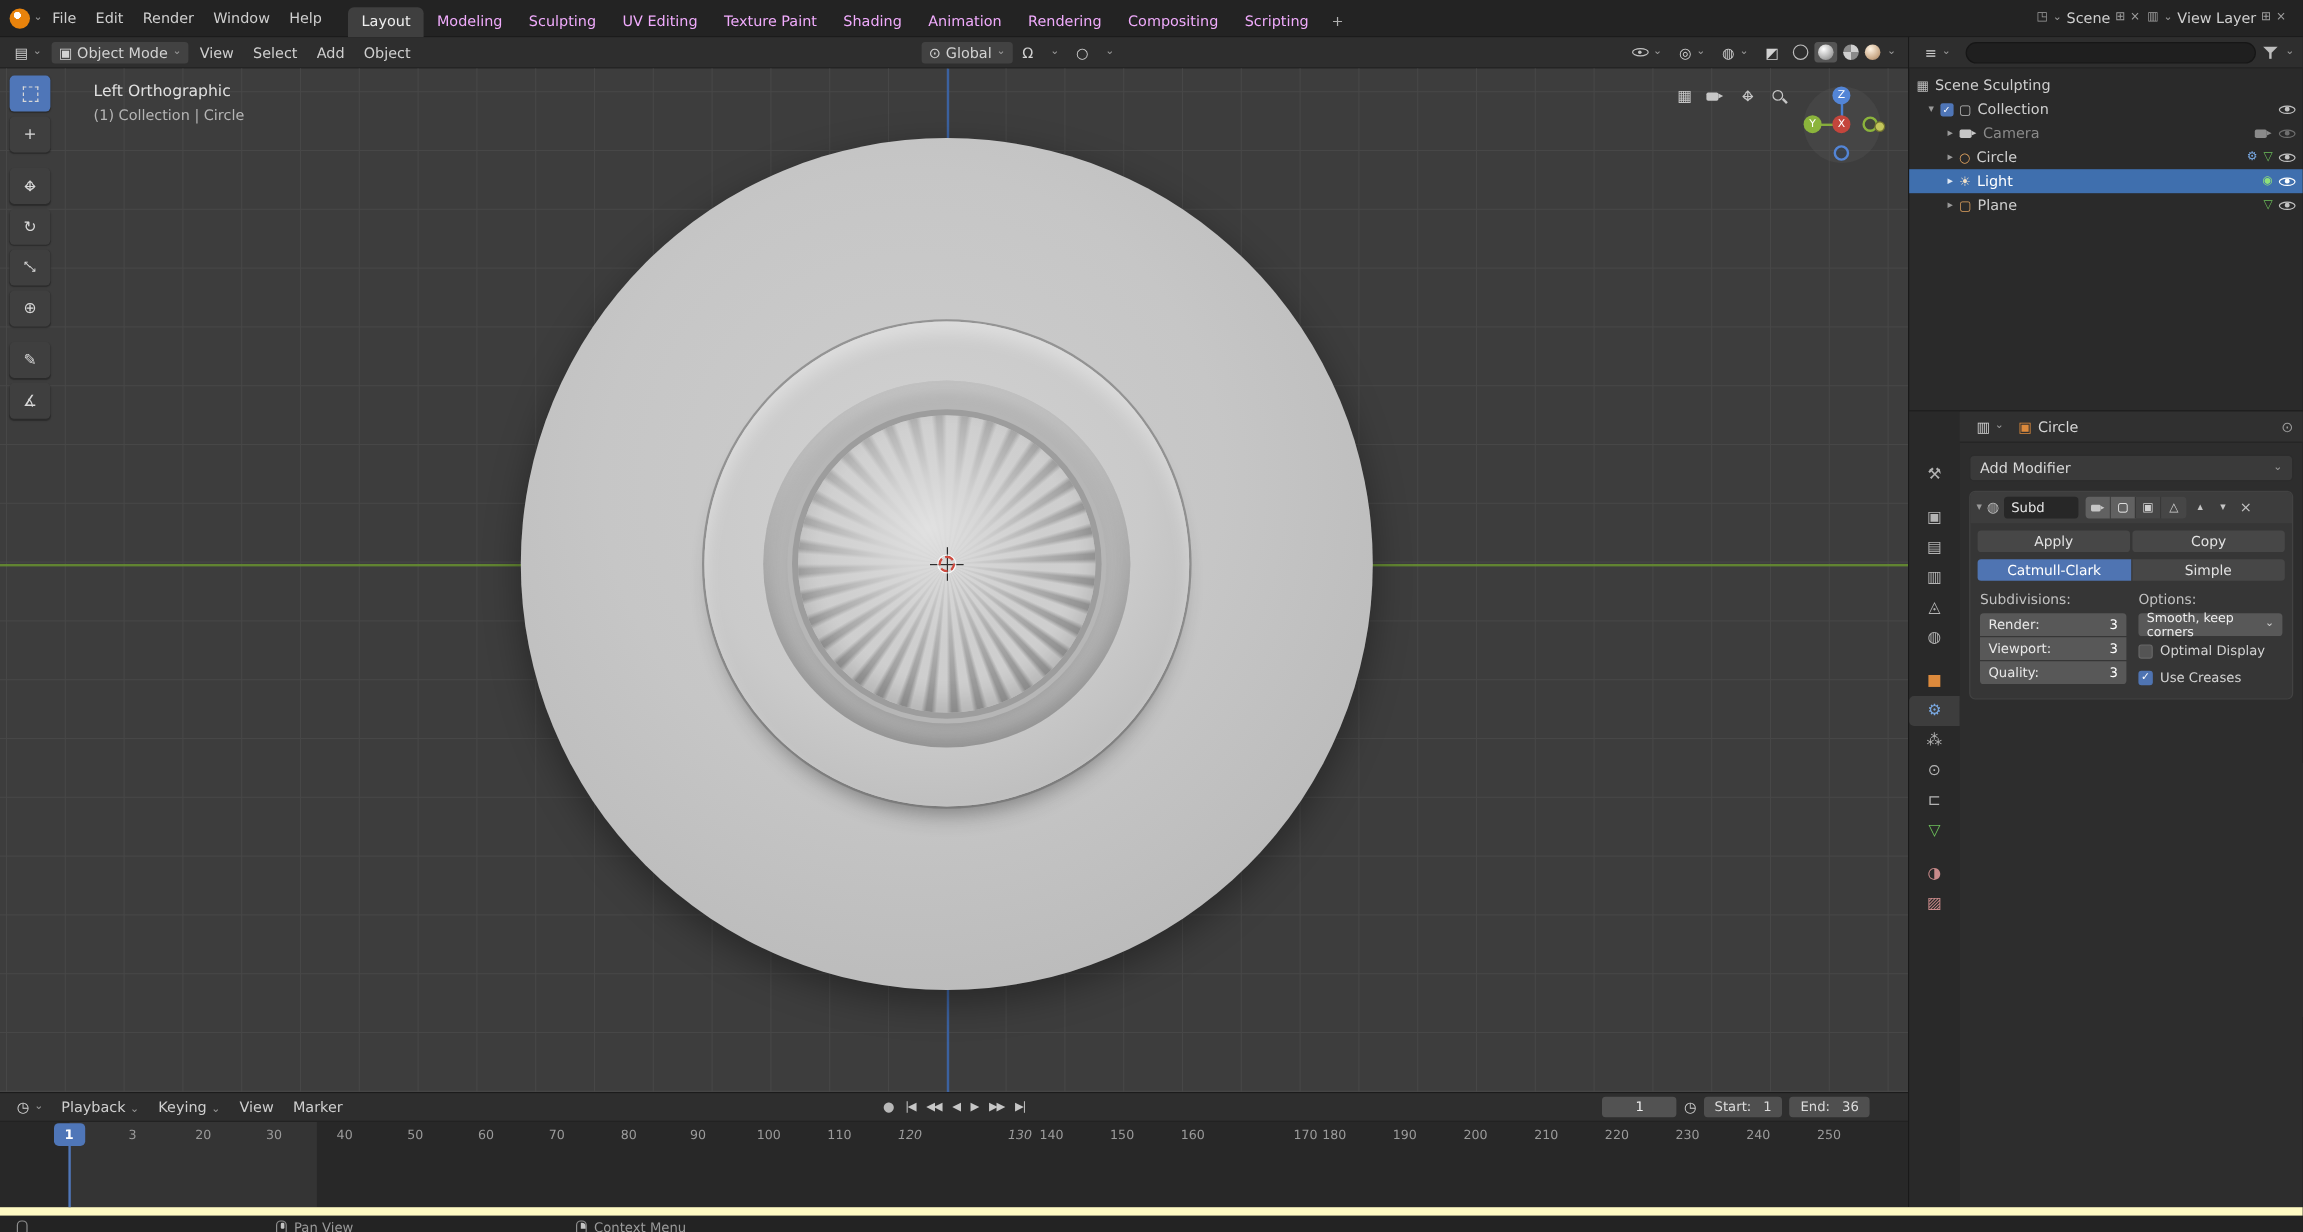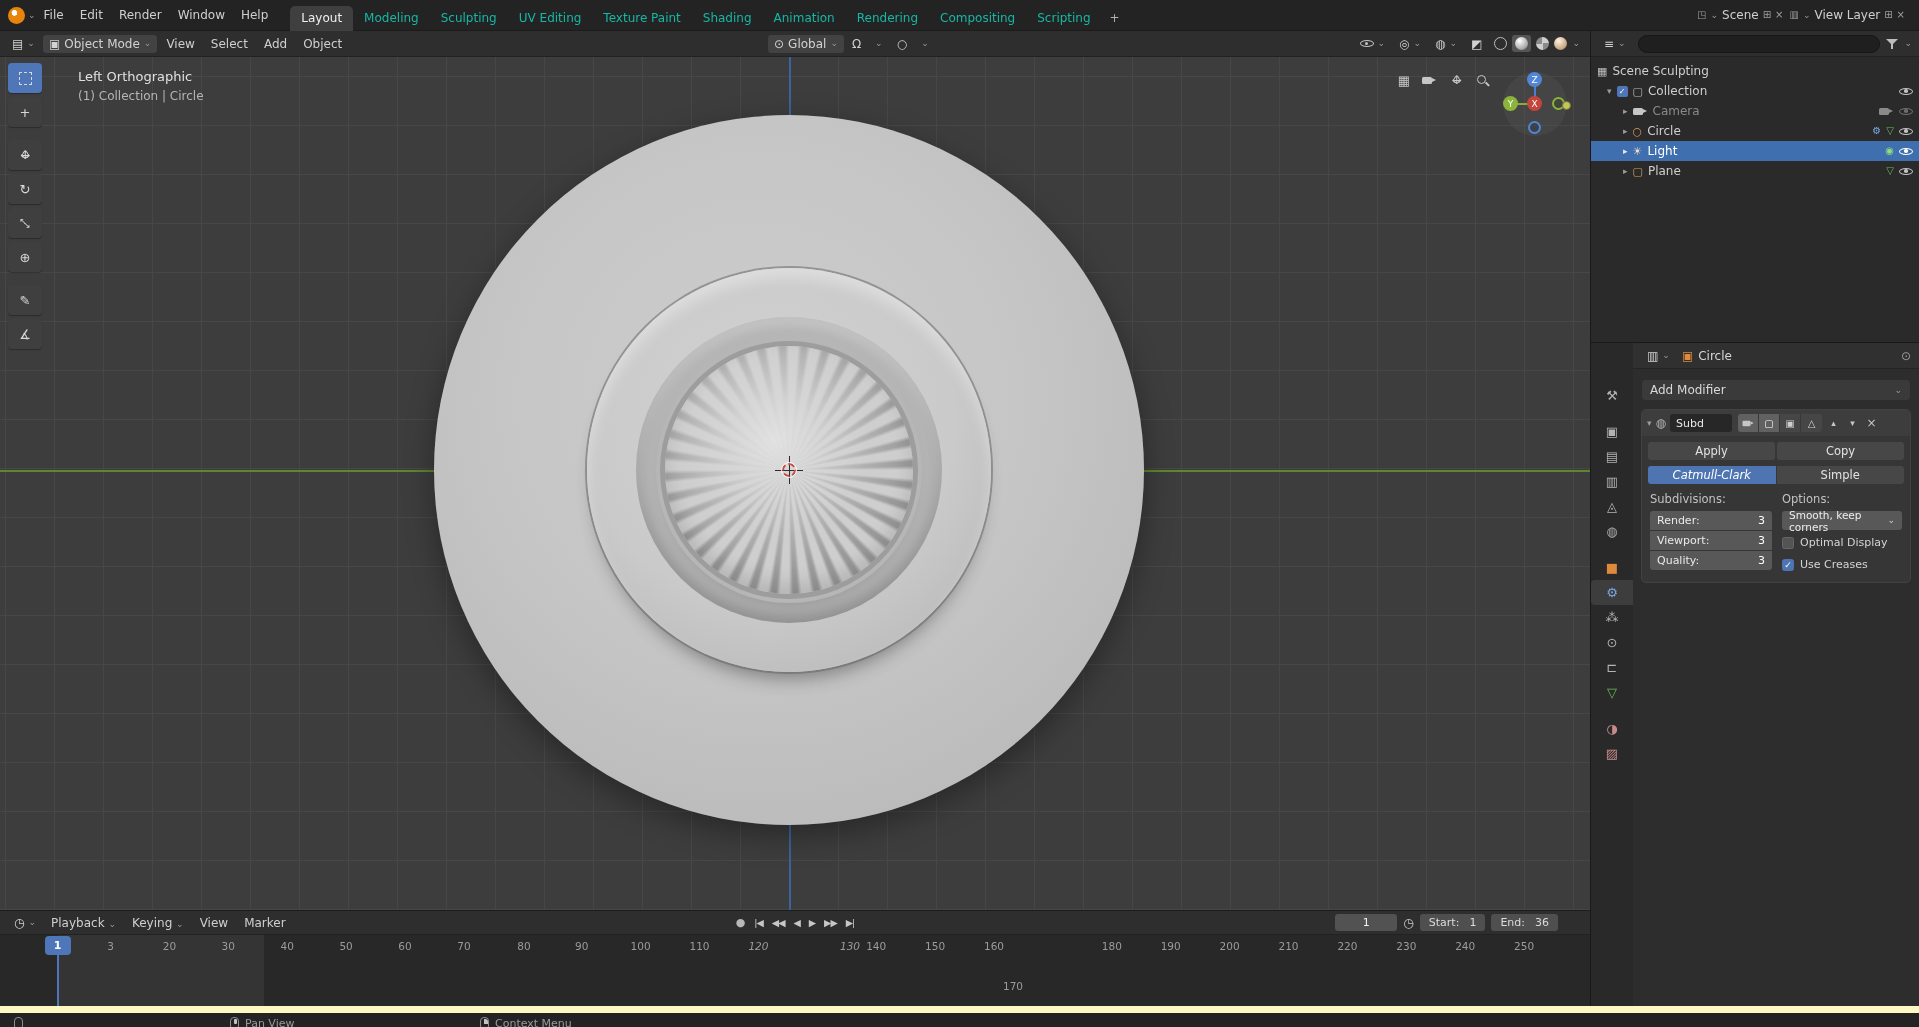--- a/index.html
+++ b/index.html
@@ -7,21 +7,21 @@
   body { font-family:"DejaVu Sans","Liberation Sans",sans-serif; font-size:12px; color:#c9c9c9; background:#1a1a1a; }
   .app { width:1919px; height:1027px; display:flex; flex-direction:column; position:relative; }
   .glyph { line-height:1; display:inline-block; }
   .chev { font-size:9px; color:#9a9a9a; }
 
   
   .topbar { height:31px; background:#232323; display:flex; align-items:center; padding:0 8px; border-bottom:1px solid #1b1b1b; flex:0 0 auto; }
   .blender-logo { width:17px; height:17px; border-radius:50%; background:radial-gradient(circle at 38% 34%, #fff 0 18%, #e8830c 20% 100%); display:inline-block; margin-right:3px; }
   .tb-menu { padding:0 8px; color:#cfcfcf; cursor:default; }
   .tb-tabs { display:flex; margin-left:14px; height:31px; align-items:flex-end; }
-  .tb-tab { padding:5px 11px 6px; color:#14b8a6; border-radius:5px 5px 0 0; }
+  .tb-tab { padding:5px 11px 6px; color:#f0abfc; border-radius:5px 5px 0 0; }
   .tb-tab.active { background:#3f3f3f; color:#efefef; }
   .tb-newtab { padding:5px 8px 6px; color:#b0b0b0; }
   .tb-right { margin-left:auto; display:flex; align-items:center; gap:6px; padding-right:6px; }
   .tb-datablock { display:flex; align-items:center; gap:4px; color:#cfcfcf; }
   .tb-datablock .mini { font-size:10px; color:#9f9f9f; }
 
   
   .middle { flex:1; display:flex; min-height:0; }
   .left-col { flex:1; display:flex; flex-direction:column; min-width:0; }
   .right-col { width:329px; flex:0 0 329px; display:flex; flex-direction:column; border-left:1px solid #191919; }
@@ -159,21 +159,21 @@
   .tgl { width:21px; height:18px; background:#464646; display:flex; align-items:center; justify-content:center; color:#cfcfcf; font-size:10px; border-right:1px solid #383838; }
   .tgl:first-child { border-radius:3px 0 0 3px; }
   .tgl:last-child { border-radius:0 3px 3px 0; border-right:none; }
   .tgl.on { background:#616161; color:#fff; }
   .mod-head .sm { width:15px; height:18px; display:flex; align-items:center; justify-content:center; color:#c6c6c6; font-size:9px; }
   .btnrow { display:flex; gap:2px; margin:6px 6px 0; }
   .pbtn { flex:1; height:18px; background:#474747; border-radius:3px; display:flex; align-items:center; justify-content:center; color:#e2e2e2; font-size:11.5px; }
   .pbtn.blue { background:#4f74b2; color:#fff; }
   .seg { gap:1px; }
   .seg .pbtn { border-radius:0; }
-  .seg .pbtn:first-child { border-radius:3px 0 0 3px;font-style:italic; }
+  .seg .pbtn:first-child { border-radius:3px 0 0 3px; }
   .seg .pbtn:last-child { border-radius:0 3px 3px 0; }
   .mod-cols { display:grid; grid-template-columns:122px 1fr; gap:10px; margin:8px 8px 0; }
   .collbl { color:#c2c2c2; margin-bottom:5px; font-size:11.5px; }
   .fstack { display:flex; flex-direction:column; gap:1px; }
   .numfield { height:19px; background:#585858; display:flex; align-items:center; padding:0 7px; font-size:11px; color:#e9e9e9; }
   .numfield:first-child { border-radius:3px 3px 0 0; }
   .numfield:last-child { border-radius:0 0 3px 3px; }
   .numfield .fv { margin-left:auto; color:#fff; }
   .ddfield { height:19px; background:#585858; border-radius:3px; display:flex; align-items:center; padding:0 7px; font-size:10.5px; color:#eee; }
   .ddfield .chev { margin-left:auto; color:#cfcfcf; }
@@ -429,21 +429,21 @@
               <span class="ruler-num" style="left: 463.91px;">70</span>
               <span class="ruler-num" style="left: 524px;">80</span>
               <span class="ruler-num" style="left: 581.71px;">90</span>
               <span class="ruler-num" style="left: 640.61px;">100</span>
               <span class="ruler-num" style="left: 699.51px;">110</span>
               <span class="ruler-num" style="left: 758.41px; font-style: italic;">120</span>
               <span class="ruler-num" style="left: 850px; font-style: italic;">130</span>
               <span class="ruler-num" style="left: 876.21px;">140</span>
               <span class="ruler-num" style="left: 935.11px;">150</span>
               <span class="ruler-num" style="left: 994.01px;">160</span>
-              <span class="ruler-num" style="left: 1013px; margin-top: 40px;">170</span>
+              <span class="ruler-num" style="left: 1088px;">170</span>
               <span class="ruler-num" style="left: 1111.81px;">180</span>
               <span class="ruler-num" style="left: 1170.71px;">190</span>
               <span class="ruler-num" style="left: 1229.61px;">200</span>
               <span class="ruler-num" style="left: 1288.51px;">210</span>
               <span class="ruler-num" style="left: 1347.41px;">220</span>
               <span class="ruler-num" style="left: 1406.31px;">230</span>
               <span class="ruler-num" style="left: 1465.21px;">240</span>
               <span class="ruler-num" style="left: 1524.11px;">250</span>
             </div>
           <div class="tl-line" style="left: 57.5px;"></div>

